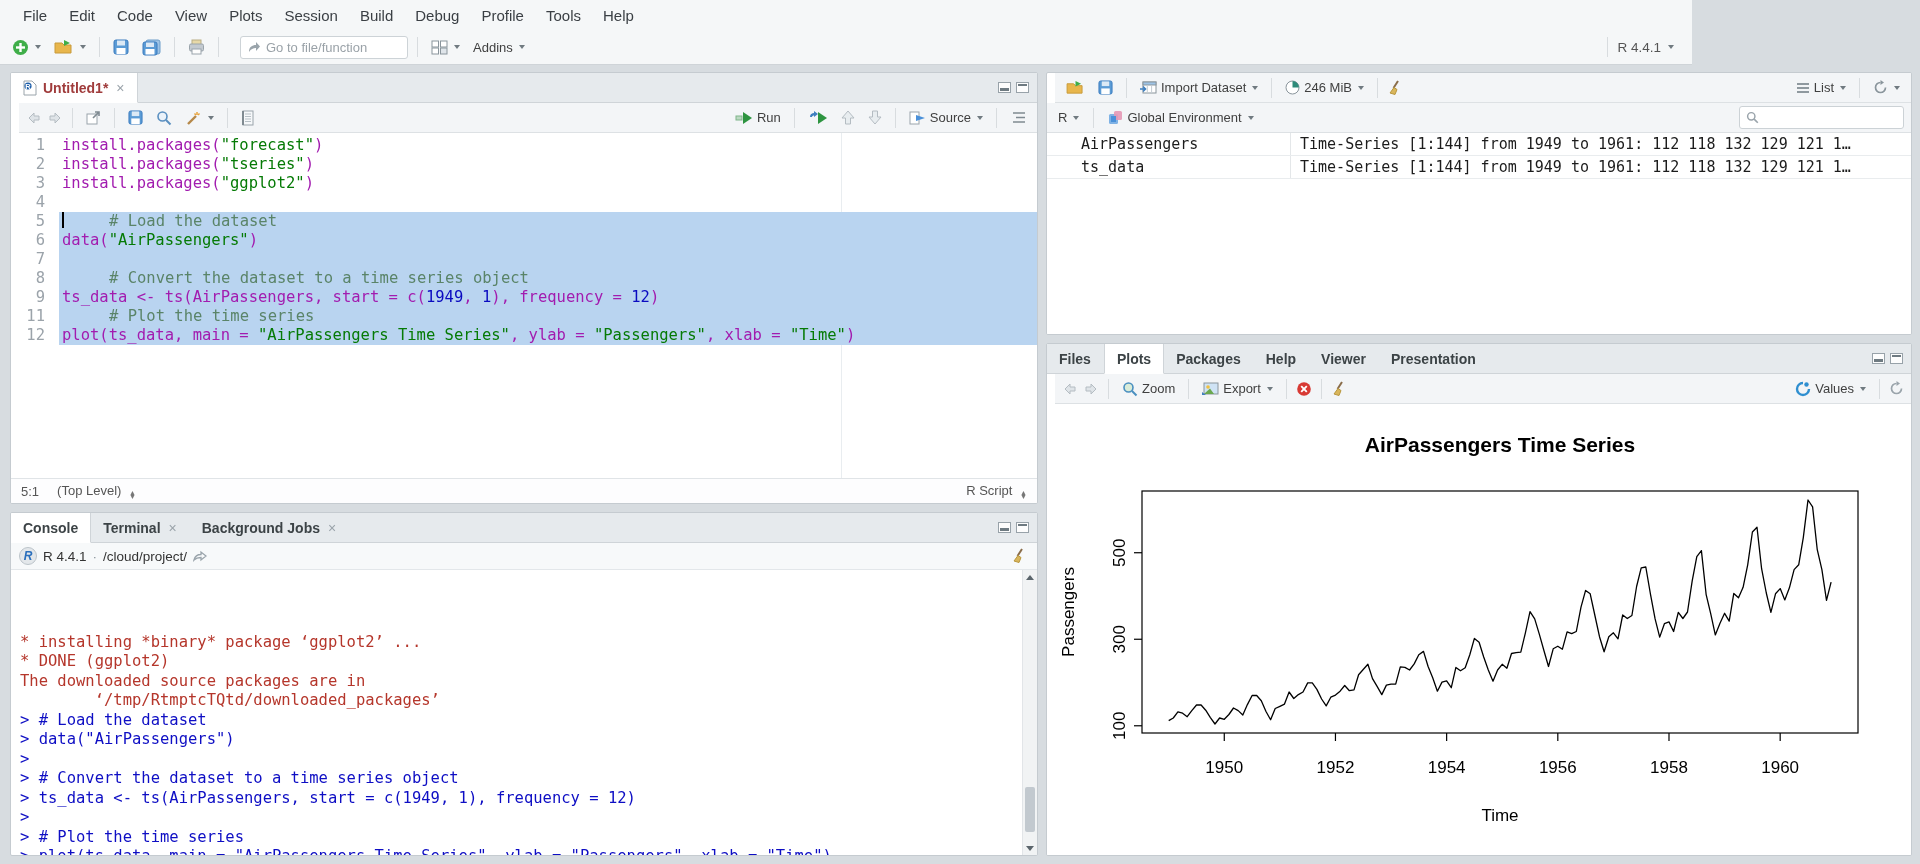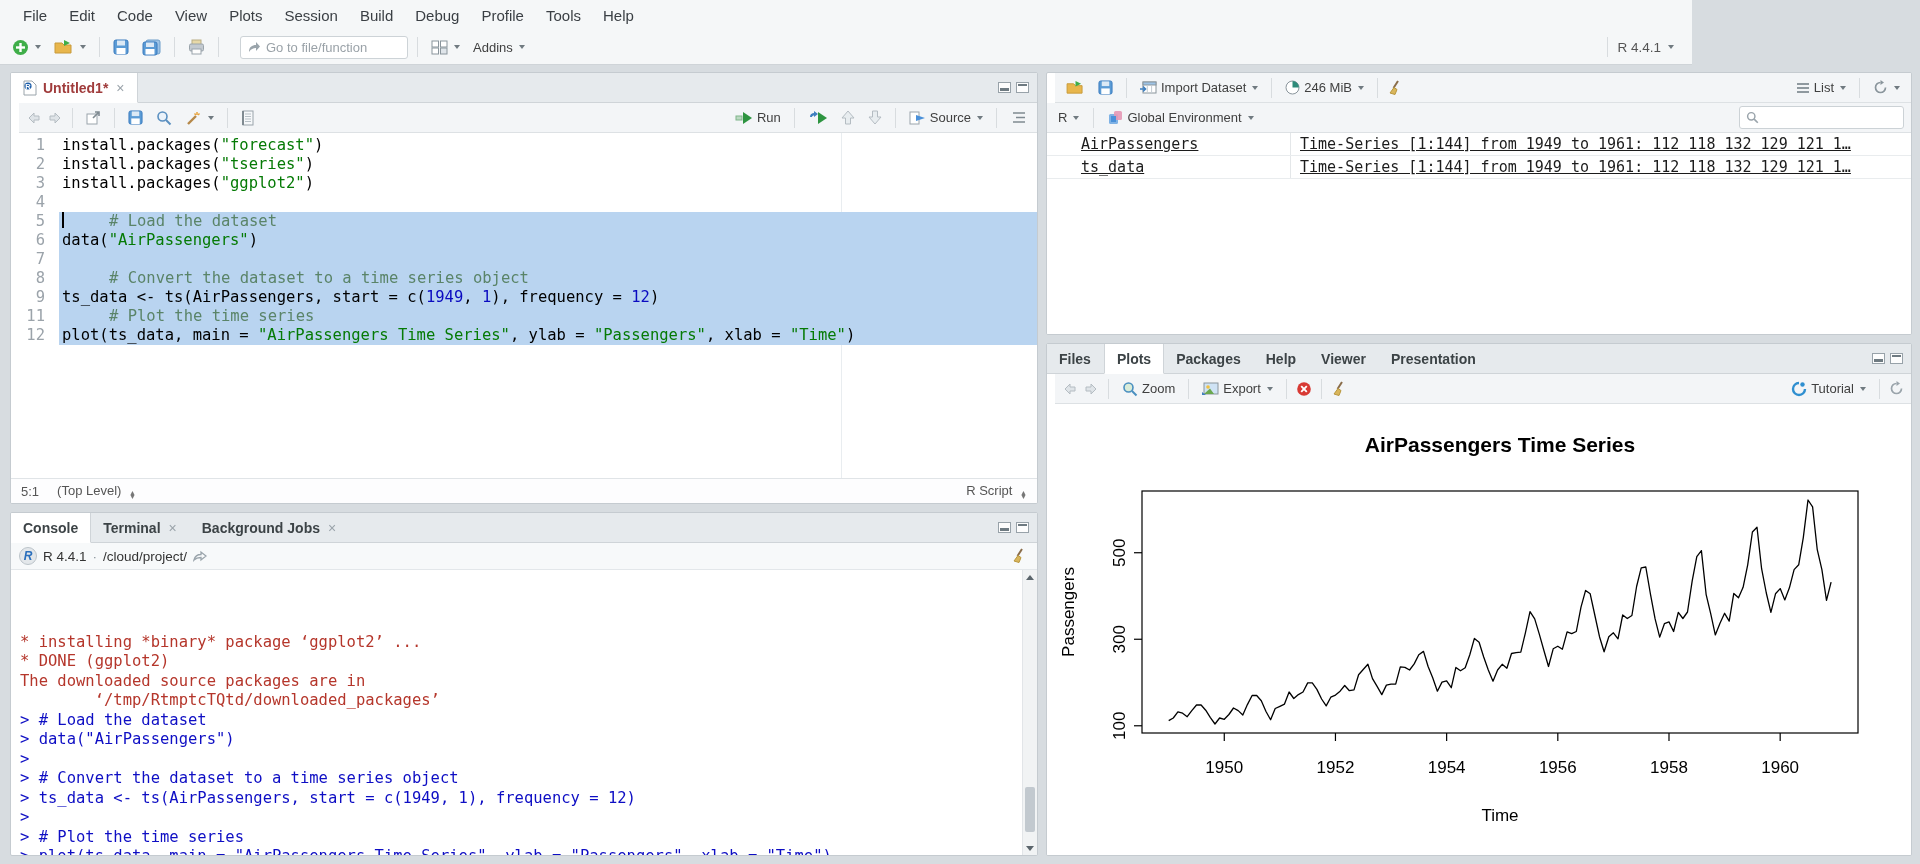--- a/index.html
+++ b/index.html
@@ -48,21 +48,21 @@
               align-items:center; padding:0 7px; gap:5px; font-size:13.5px; color:#404040; flex-shrink:0;margin-left:8px; }
 
   
   .code-area { flex:1; position:relative; background:#fff; font-family:"DejaVu Sans Mono",monospace;
                font-size:15.5px; line-height:19px; padding-top:3px; overflow:hidden; }
   .margin-line { position:absolute; left:830px; top:0; bottom:0; width:1px; background:#e9edf0; }
   .code-line { display:flex; height:19px; white-space:pre; position:relative; }
   .gutter { width:48px; flex-shrink:0; text-align:right; padding-right:14px; color:#9ba3aa; }
   .line-text { flex:1; padding-left:3px; }
   .code-line.sel .line-text { background:#b9d4f0; }
-  .tok-p { color:#000000; } .tok-s { color:#057a05; } .tok-c { color:#5a8468;margin-left:47px; } .tok-n { color:#0a0ac0; }
+  .tok-p { color:#a21caf; } .tok-s { color:#057a05; } .tok-c { color:#5a8468;margin-left:47px; } .tok-n { color:#0a0ac0; }
   .caret-bar { display:inline-block; width:0; border-left:2px solid #000; height:16px; vertical-align:text-top; margin-right:-2px; }
   .statusbar { height:25px; border-top:1px solid #e0e4e7; background:#fdfdfe; display:flex; align-items:center;
                font-size:13px; color:#555; padding:0 10px; gap:18px; flex-shrink:0; }
   .updown { display:inline-flex; flex-direction:column; line-height:4px; font-size:7px; color:#777; margin-left:4px; }
 
   
   .console-header { height:27px; background:#f7f9fa; border-bottom:1px solid #e3e7ea; display:flex;
                     align-items:center; padding:0 8px; gap:6px; font-size:13.5px; color:#333; flex-shrink:0; }
   .rlogo { width:18px; height:18px; border-radius:50%; background:#e3e7ea; border:1px solid #bcc4ca;
            color:#2a6fbc; font-weight:bold; font-size:12px; display:flex; align-items:center; justify-content:center; font-style:italic; }
@@ -77,21 +77,21 @@
 
   
   .env-toolbar2 { height:30px; background:#f3f5f7; border-bottom:1px solid #dde1e4; display:flex;
                   align-items:center; padding:0 7px; gap:6px; font-size:13.5px; color:#404040; flex-shrink:0; }
   .search-box { margin-left:auto; width:165px; height:23px; border:1px solid #ccd2d6; border-radius:3px;
                 background:#fff; display:flex; align-items:center; padding:0 6px; gap:5px; }
   .search-box input { border:none; outline:none; flex:1; min-width:0; font-size:13px; background:transparent; }
   .env-content { flex:1; background:#fff; font-family:"DejaVu Sans Mono",monospace; font-size:15px; color:#1c1c1c; }
   .env-section { height:23px; display:flex; align-items:center; padding-left:14px; background:#fbfcfc;
                  border-bottom:1px solid #e6e9eb; font-size:15px; color:#222; }
-  .env-row { height:23px; display:flex; border-bottom:1px solid #e9eceе; border-bottom:1px solid #e9ecee;text-decoration:underline; }
+  .env-row { height:23px; display:flex; border-bottom:1px solid #e9eceе; border-bottom:1px solid #e9ecee; }
   .env-name { width:244px; flex-shrink:0; padding-left:34px; display:flex; align-items:center; border-right:1px solid #e4e7e9; }
   .env-val { flex:1; padding-left:9px; display:flex; align-items:center; white-space:pre; overflow:hidden; }
 
   
   .plot-canvas { flex:1; background:#fff; position:relative; }
   .plot-canvas svg { position:absolute; left:0; top:0; }
 
   .ic { display:inline-block; vertical-align:middle; flex-shrink:0; }
   .lbl { white-space:nowrap; }
 </style>
@@ -522,21 +522,21 @@
       <svg class="ic" width="18" height="16" viewBox="0 0 18 16">
           <line x1="11" y1="1" x2="6.5" y2="8" stroke="#8a6d4a" stroke-width="2"></line>
           <path d="M3 13 L7 7.5 L10 9.5 L8 14.5 Z" fill="#d9b65c" stroke="#b8963e"></path>
         </svg>
       <span class="spacer"></span>
       <span class="tbtn">
         <svg class="ic" width="16" height="16" viewBox="0 0 16 16">
             <path d="M14 8 A6 6 0 1 1 8 2" fill="none" stroke="#2f8fd0" stroke-width="2.4"></path>
             <circle cx="11.5" cy="3.5" r="2.2" fill="#2f8fd0"></circle>
           </svg>
-        <span class="lbl">Tutorial</span>
+        <span class="lbl">Values</span>
         <span class="caret"></span>
       </span>
       <span class="tsep"></span>
       <svg class="ic" width="15" height="15" viewBox="0 0 15 15">
           <path d="M12.5 7.5 A5 5 0 1 1 7.5 2.5" fill="none" stroke="#9aa4ab" stroke-width="1.7"></path>
           <path d="M7.5 0 L11 2.5 L7.5 5 Z" fill="#9aa4ab"></path>
         </svg>
     </div>
     <div class="plot-canvas">
       <svg id="plot-svg" width="864" height="452" viewBox="0 0 864 452">

